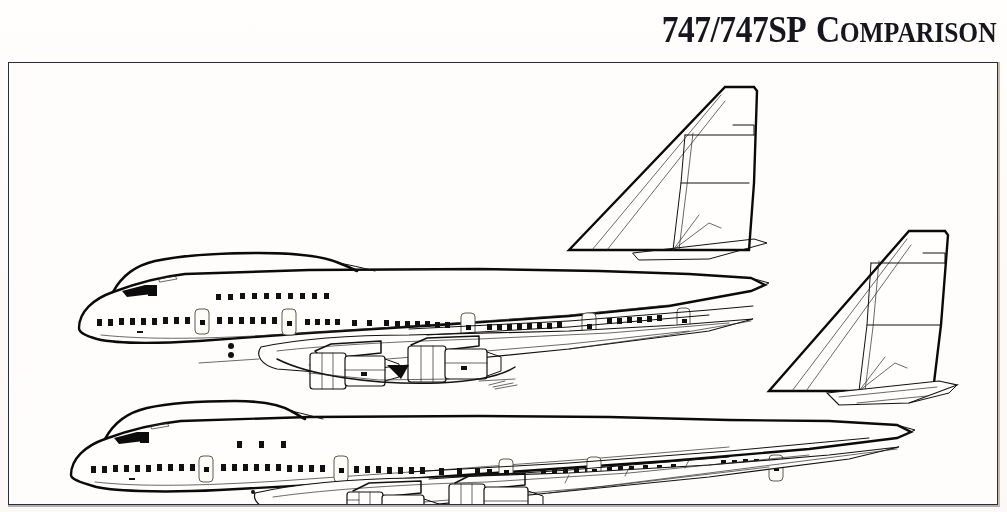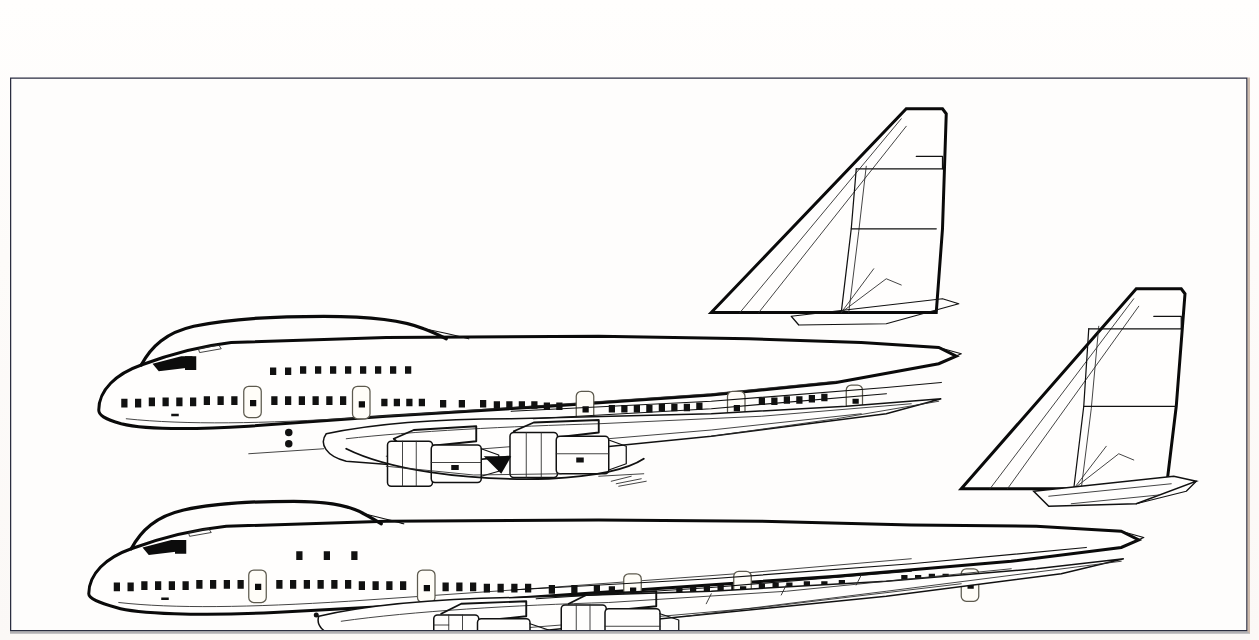--- a/index.html
+++ b/index.html
@@ -66,20 +66,28 @@
   .fillw-hv{fill:#fffefd;stroke:#0a0a0a;stroke-width:2.4;}
   .solid{fill:#0c0c0c;stroke:none;}
   .doorbox{fill:#fffdf8;stroke:#5d5a4e;stroke-width:1;}
   .wk{fill:#111;}
 </style>
 </head>
 <body>
 
 <div id="page">
 
+  <div class="title-bar">
+    <div class="title">
+      <span class="t-main">747/747SP</span>
+      <span class="t-gap"></span>
+      <span class="t-cap">C</span>
+      <span class="t-small">OMPARISON</span>
+    </div>
+  </div>
 
   <div class="frame">
     <div class="art">
 
     <svg width="988" height="441" viewBox="0 0 988 441" xmlns="http://www.w3.org/2000/svg">
 
       <g>
 
         <g>
           <path class="fillw-hv" d="M560,187 L716,24 L745,24 L748,28 L745,120 L740,187 Z"></path>

